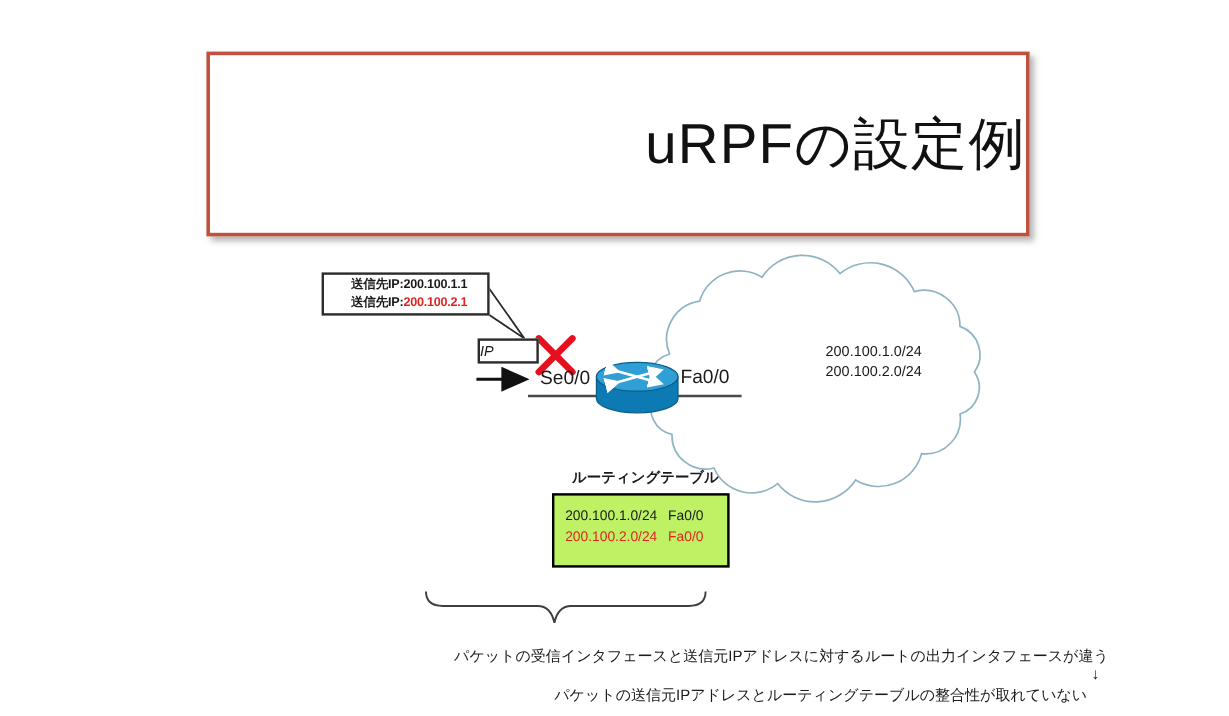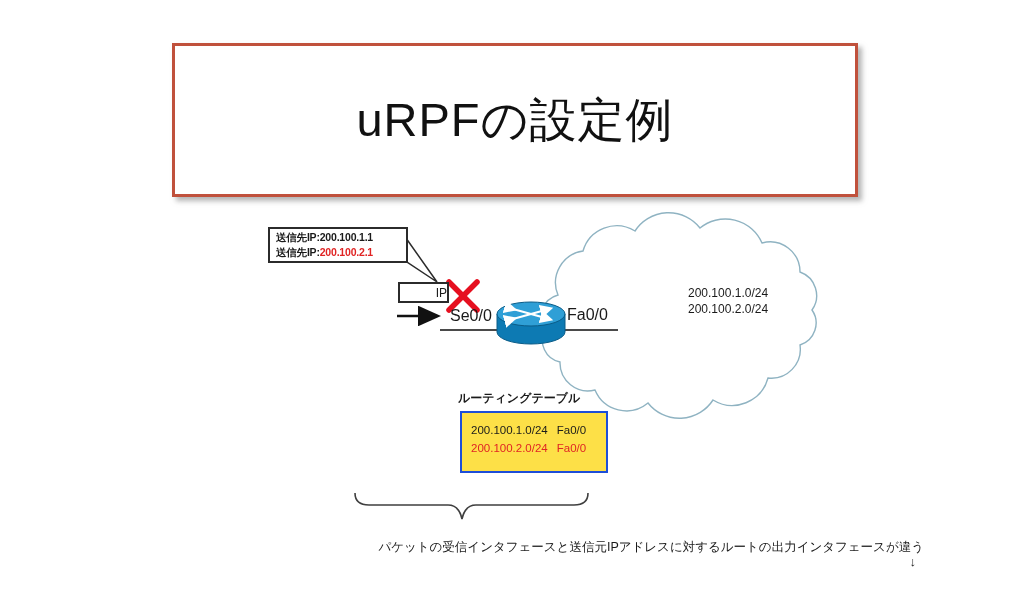--- a/index.html
+++ b/index.html
@@ -8,53 +8,54 @@
     font-family:"Liberation Sans","DejaVu Sans",sans-serif; overflow:hidden;
     color:#1a1a1a;
   }
   .abs { position:absolute; }
 
   
   .title-box {
     left:172px; top:43px; width:680px; height:148px;
     border:3px solid #c0513c; background:#ffffff;
     box-shadow:4px 4px 5px rgba(120,120,120,.55);
-    display:flex; align-items:center; justify-content:center;
+    display:flex; align-items:center; justify-content:flex-end;
   }
   .title-text { font-size:47px; letter-spacing:1px; color:#111; }
 
   svg.layer { position:absolute; left:0; top:0; }
 
   
   .callout-box {
     left:268px; top:227px; width:130px; height:31px;
     border:2px solid #2b2b2b; background:#ffffff;
     font-size:10.5px; font-weight:600; line-height:15px;
-    padding:1px 0 0 6px; letter-spacing:-0.2px; white-space:nowrap;
+    padding:1px 0 0 6px; letter-spacing:-0.2px; white-space:nowrap;text-align:center;
   }
   .red { color:#e02424; }
 
   
   .ip-box {
     left:398px; top:282px; width:47px; height:17px;
     border:2px solid #2b2b2b; background:#ffffff;
-    display:flex; align-items:center; justify-content:flex-end;
+    display:flex; align-items:center; justify-content:flex-start;
     font-size:12px;
+    font-style:italic;
   }
 
   .iface-label { font-size:16px; white-space:nowrap; }
   .se-label { left:450px; top:307px; }
   .fa-label { left:567px; top:306px; }
 
   .cloud-nets { left:688px; top:285px; font-size:12px; line-height:16px; white-space:nowrap; }
 
-  .rt-title { left:458px; top:390px; width:141px; text-align:left; font-size:12px; font-weight:600; white-space:nowrap; }
+  .rt-title { left:458px; top:390px; width:141px; text-align:right; font-size:12px; font-weight:600; white-space:nowrap; }
   .rt-box {
     left:460px; top:411px; width:135px; height:50px;
-    border:2px solid #1d4ed8; background:#fde047;
+    border:2px solid #000000; background:#bef264;
     font-size:11.5px; line-height:18px; padding:8px 0 0 9px; white-space:nowrap;
   }
   .rt-net { display:inline-block; margin-right:9px; }
 
   .center-line { left:0; text-align:right; font-size:12.5px; white-space:nowrap; }
   .concl-1 { top:539px; width:924px; }
   .concl-arrow { top:554px; width:916px; font-size:13px; }
   .concl-2 { top:571px; width:906px; }
 </style>
 </head>
@@ -138,14 +139,15 @@
     <div>
       <span class="rt-net">200.100.1.0/24</span><span>Fa0/0</span>
     </div>
     <div class="red">
       <span class="rt-net">200.100.2.0/24</span><span>Fa0/0</span>
     </div>
   </div>
 
   <div class="abs center-line concl-1">パケットの受信インタフェースと送信元IPアドレスに対するルートの出力インタフェースが違う</div>
   <div class="abs center-line concl-arrow">↓</div>
+  <div class="abs center-line concl-2">パケットの送信元IPアドレスとルーティングテーブルの整合性が取れていない</div>
 
 </div>
 
 </body></html>

